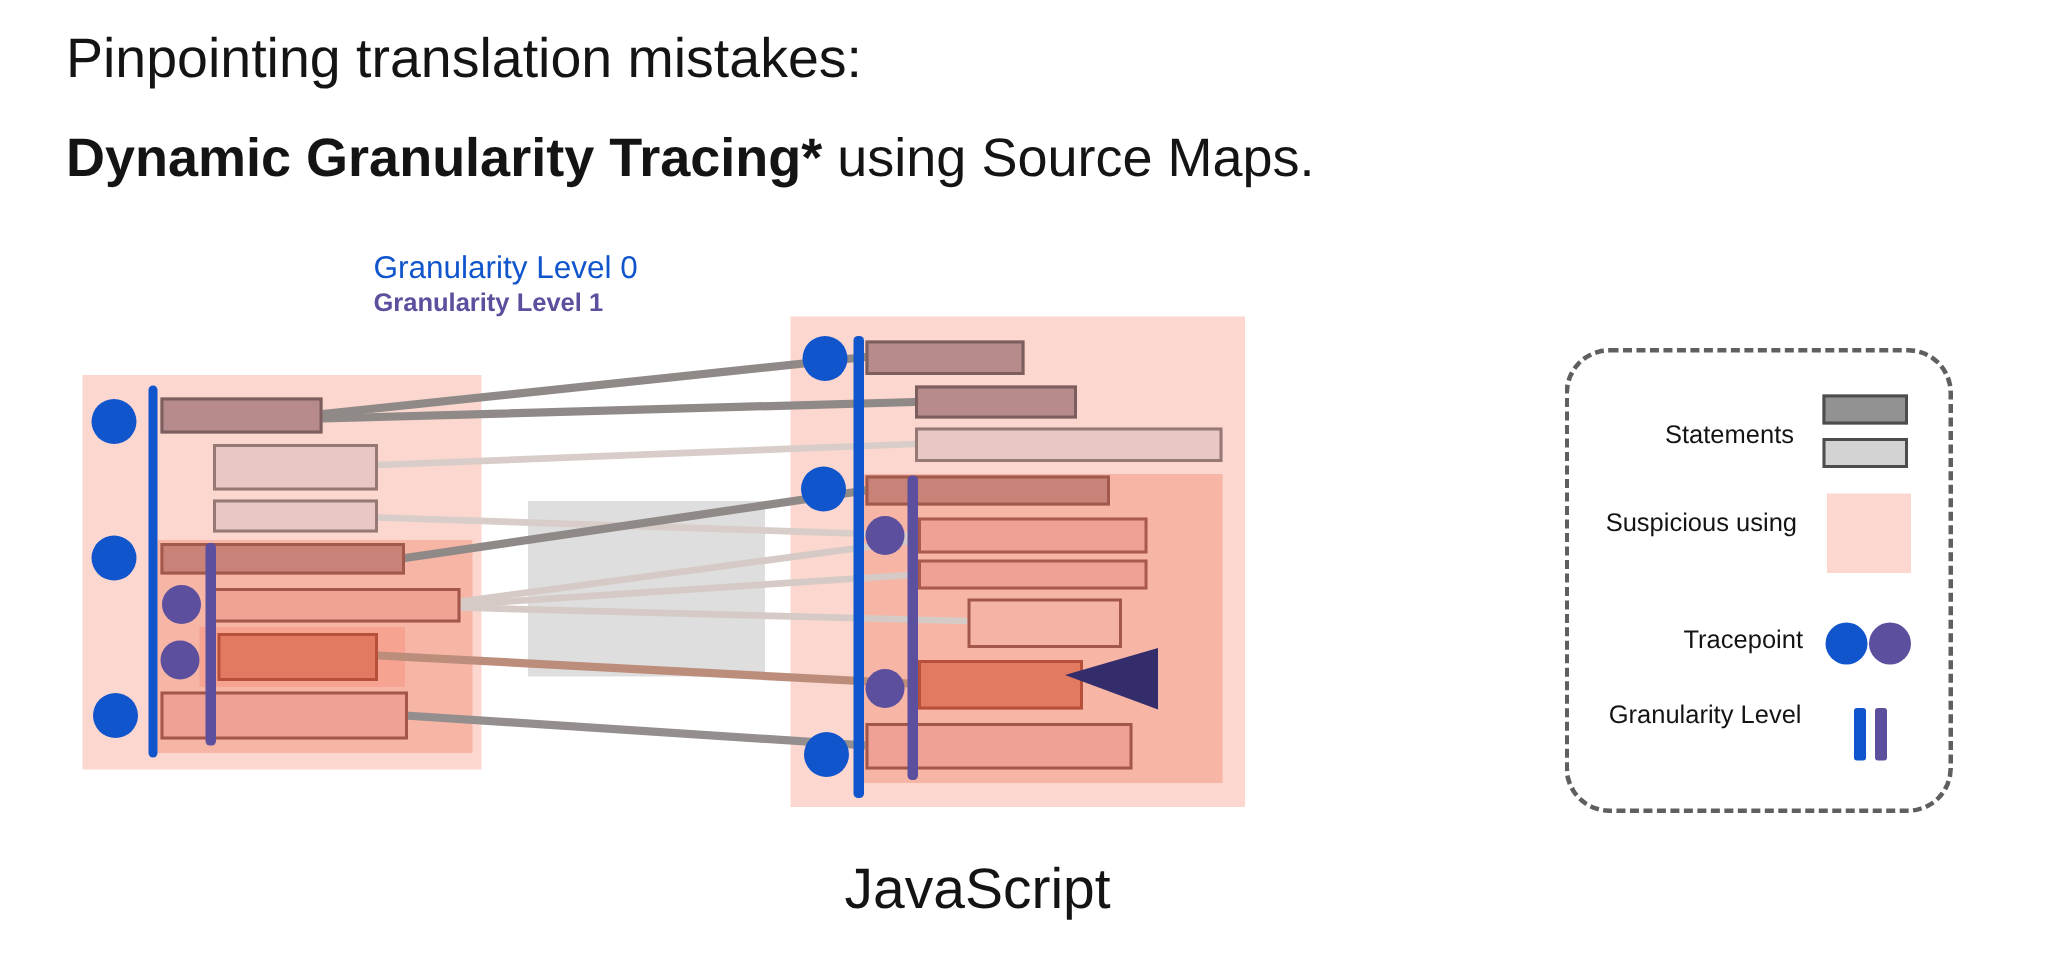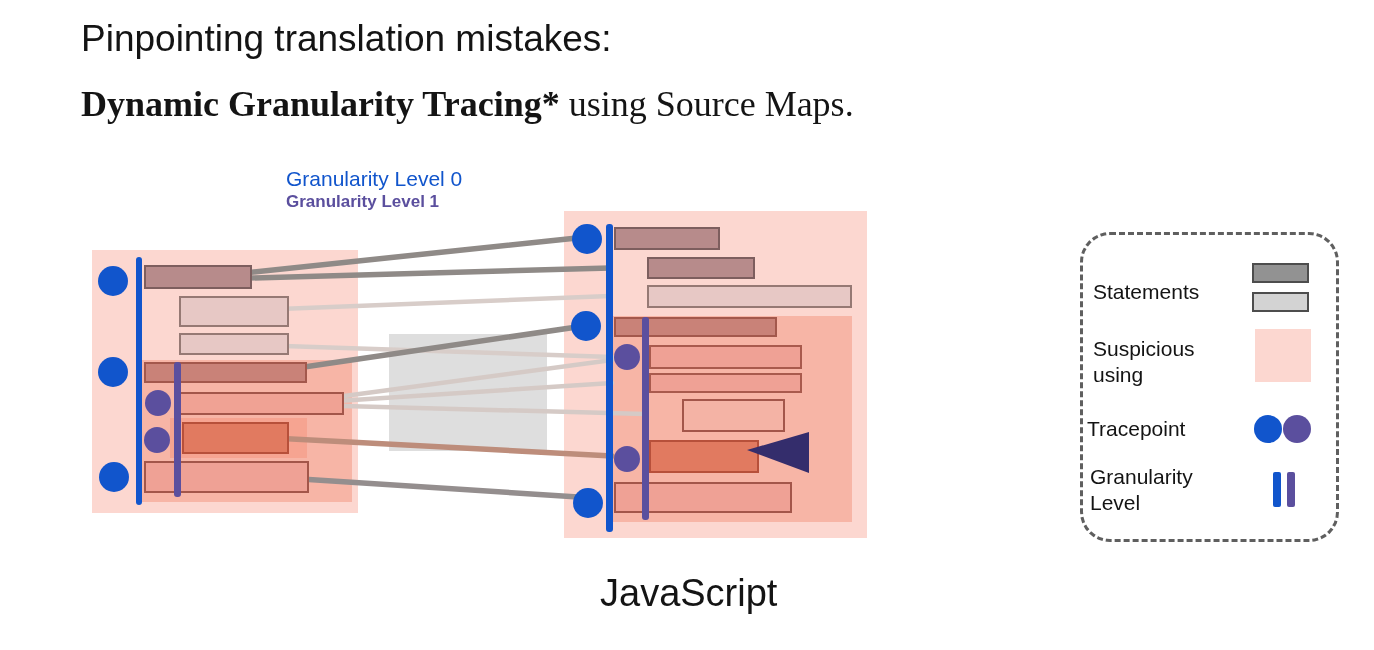--- a/index.html
+++ b/index.html
@@ -1,23 +1,23 @@
 <!DOCTYPE html>
 <html style="--level0: #1155cc; --level1: #5b4f9e; --suspicious-outer: #fcd7d0; --suspicious-inner: #f7b5a6; --suspicious-innermost: #f6a491; --statement-dark: #929292; --statement-light: #d3d3d3; --callout-bg: #342d6c; --callout-border: #262052;"><head>
 <meta charset="utf-8">
 <style>
   html,body{margin:0;padding:0;background:#ffffff;}
   #stage{
     position:relative;width:1374px;height:650px;background:#ffffff;overflow:hidden;
     font-family:"Liberation Sans","DejaVu Sans",sans-serif;color:#141414;
   }
-  #stage > div{position:absolute;margin-left:37px;}
+  #stage > div{position:absolute;}
   
   .title1{left:44px;top:18px;font-size:37px;line-height:1.15;color:#141414;z-index:3;}
-  .title2{left:44px;top:84px;font-size:36px;line-height:1.15;color:#141414;z-index:3;font-family:Liberation Serif, serif;}
+  .title2{left:44px;top:84px;font-size:36px;line-height:1.15;color:#141414;z-index:3;}
   .title2 .b{font-weight:bold;}
   .gran0{left:249px;top:167px;font-size:21px;font-weight:normal;color:var(--level0);z-index:3;}
   .gran1{left:249px;top:192px;font-size:17px;font-weight:bold;color:var(--level1);z-index:3;}
   
   .range{z-index:1;}
   #connectors{position:absolute;left:0;top:0;z-index:2;pointer-events:none;}
   .bar{z-index:3;border:2px solid #000;box-sizing:border-box;}
   .lvl{z-index:4;border-radius:3px;}
   .tp{z-index:5;border-radius:50%;}
   
@@ -29,21 +29,21 @@
     border:3px solid var(--callout-border);border-radius:24px;display:flex;align-items:center;
     padding:0 12px 0 21px;color:#ffffff;font-weight:bold;font-size:27px;line-height:41px;z-index:7;}
   .bubble-tail{left:710px;top:432px;width:0;height:0;border-right:62px solid var(--callout-bg);
     border-top:18px solid transparent;border-bottom:23px solid transparent;z-index:7;}
   
   .lang-python{left:100px;top:556px;font-size:38px;color:#141414;z-index:3;}
   .lang-js{left:563px;top:572px;font-size:38px;color:#141414;z-index:3;}
   
   .legend-box{left:1043px;top:232px;width:259px;height:310px;box-sizing:border-box;
     border:3px dashed #5f5f5f;border-radius:30px;z-index:1;}
-  .lg{font-size:21px;color:#141414;z-index:3;}
+  .lg{font-size:17px;color:#141414;z-index:3;text-align:right;}
   .lg-statements{left:1056px;top:280px;width:140px;}
   .lg-suspicious{left:1056px;top:336px;width:142px;line-height:26px;}
   .lg-tracepoint{left:1050px;top:417px;width:152px;}
   .lg-granularity{left:1053px;top:464px;width:148px;line-height:26px;}
   .sw{z-index:3;box-sizing:border-box;}
   .sw-dark{left:1215px;top:263px;width:57px;height:20px;background:var(--statement-dark);border:2px solid #4d4d4d;}
   .sw-light{left:1215px;top:292px;width:57px;height:20px;background:var(--statement-light);border:2px solid #4d4d4d;}
   .sw-pink{left:1218px;top:329px;width:56px;height:53px;background:var(--suspicious-outer);}
   .sw-tp-blue{left:1217px;top:415px;width:28px;height:28px;border-radius:50%;background:var(--level0);}
   .sw-tp-purple{left:1246px;top:415px;width:28px;height:28px;border-radius:50%;background:var(--level1);}

